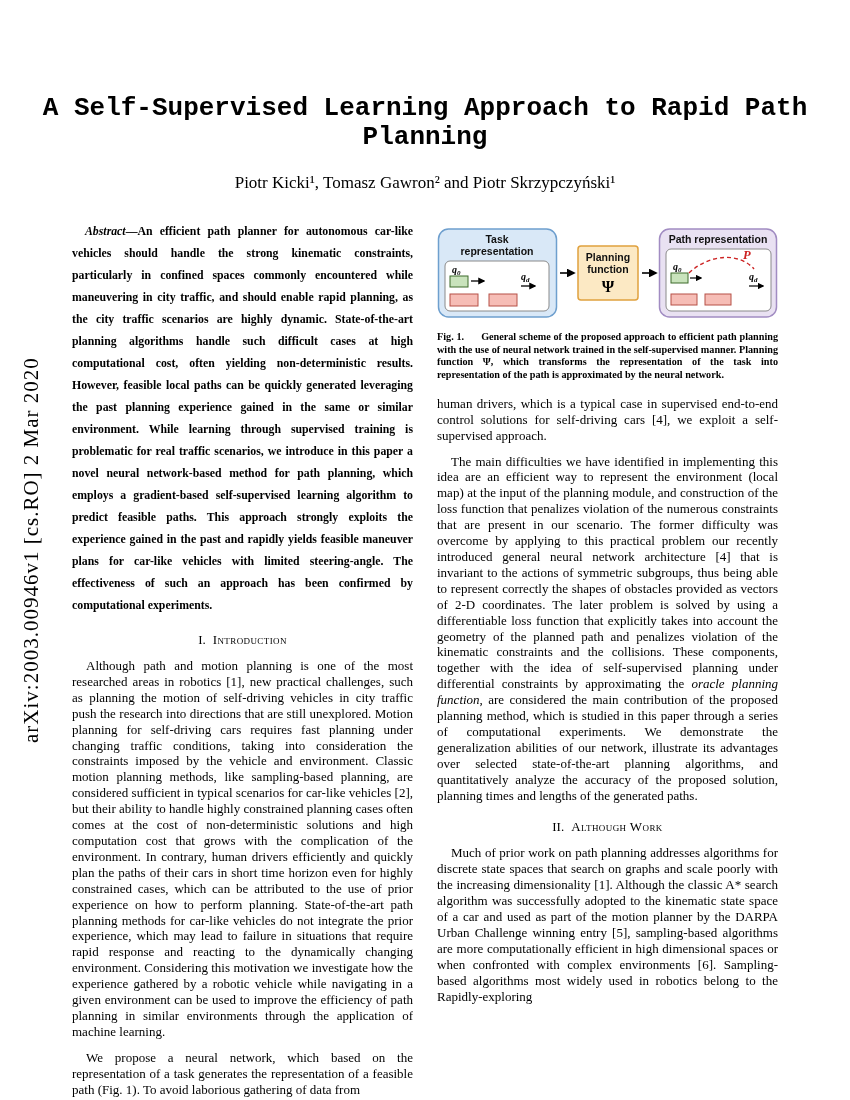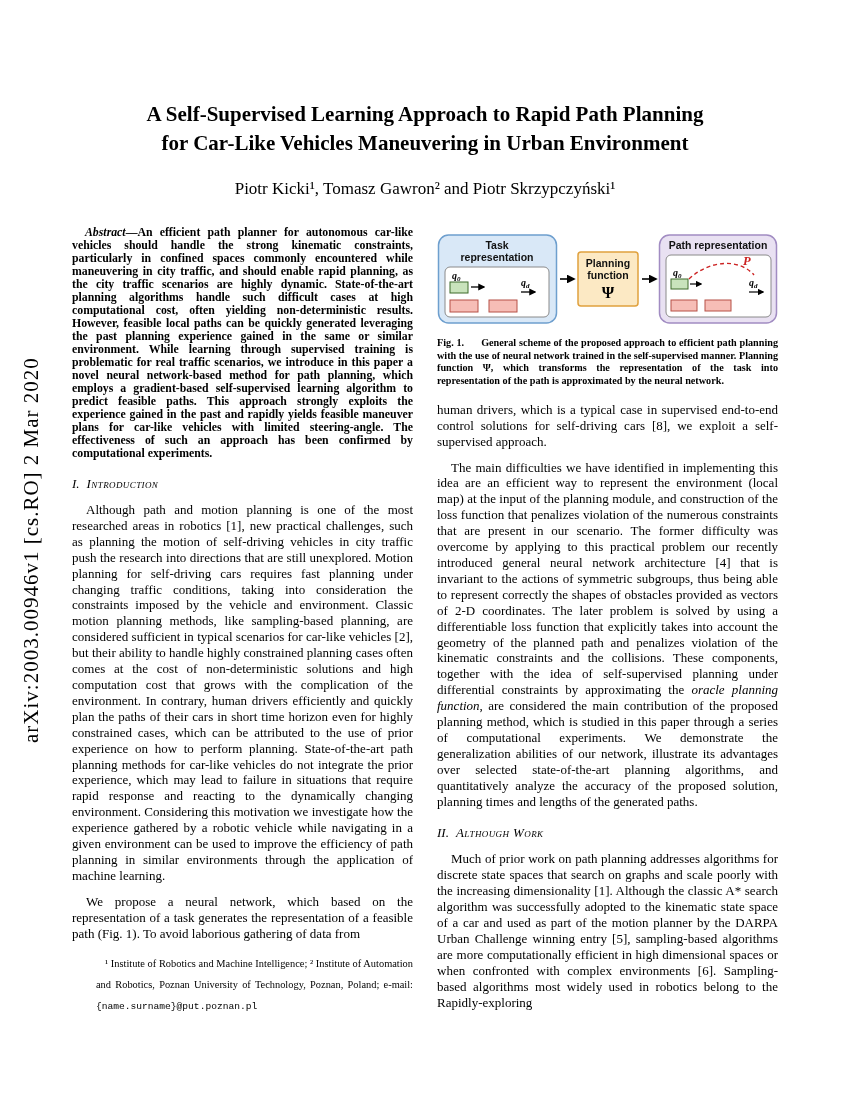--- a/index.html
+++ b/index.html
@@ -17,41 +17,40 @@
     position:absolute;
     left:14px;top:270px;height:560px;width:34px;
     writing-mode:vertical-rl;
     transform:rotate(180deg);
     display:flex;align-items:center;justify-content:center;
     font-size:21px;letter-spacing:1px;color:#000;
     white-space:nowrap;
   }
   
   .head{padding-top:94px;text-align:center;}
-  .title{font-size:21px;font-weight:bold;line-height:29px;margin:6px;}
+  .title{font-size:26px;font-weight:bold;line-height:29px;margin:0;font-family:Liberation Mono, monospace;}
   .title-line{display:block;}
   .authors{margin-top:21px;font-size:17px;}
   
   .cols{
     display:flex;gap:24px;
     padding:0 72px;margin-top:27px;
   }
   .col{width:341px;height:877px;overflow:hidden;}
   
   .abstract{
-    font-weight:bold;font-size:11.8px;line-height:13px;
+    font-weight:bold;font-size:11.8px;line-height:22px;
     text-align:justify;text-indent:13px;margin:0;
     hyphens:auto;
   }
   .abs-label{font-style:italic;}
   
   .sec-head{
-    font-weight:normal;font-size:13px;
+    text-align:center;font-weight:normal;font-size:13px;
     margin:16px 0 10px 0;
-    font-style:italic;
   }
   .sec-num{margin-right:7px;}
   .sc{font-variant:small-caps;letter-spacing:0.4px;}
   
   .body-p{
     font-size:13px;line-height:15.9px;text-align:justify;
     margin:0;hyphens:auto;
   }
   .body-p + .body-p{margin-top:10px;}
   .indent{text-indent:14px;}
@@ -80,21 +79,20 @@
 </head>
 <body>
 
 <div class="page">
 
   <div class="arxiv-strip">arXiv:2003.00946v1  [cs.RO]  2 Mar 2020</div>
 
   <header class="head">
     <h1 class="title">
       <span class="title-line">A Self-Supervised Learning Approach to Rapid Path Planning</span>
-      <span class="title-line">for Car-Like Vehicles Maneuvering in Urban Environment</span>
     </h1>
     <div class="authors">Piotr Kicki¹, Tomasz Gawron² and Piotr Skrzypczyński¹</div>
   </header>
 
   <div class="cols">
 
     <div class="col">
       <p class="abstract"><span class="abs-label">Abstract</span><span>—An efficient path planner for autonomous car-like vehicles should handle the strong kinematic constraints, particularly in confined spaces commonly encountered while maneuvering in city traffic, and should enable rapid planning, as the city traffic scenarios are highly dynamic. State-of-the-art planning algorithms handle such difficult cases at high computational cost, often yielding non-deterministic results. However, feasible local paths can be quickly generated leveraging the past planning experience gained in the same or similar environment. While learning through supervised training is problematic for real traffic scenarios, we introduce in this paper a novel neural network-based method for path planning, which employs a gradient-based self-supervised learning algorithm to predict feasible paths. This approach strongly exploits the experience gained in the past and rapidly yields feasible maneuver plans for car-like vehicles with limited steering-angle. The effectiveness of such an approach has been confirmed by computational experiments.</span></p>
 
       <h2 class="sec-head"><span class="sec-num">I.</span><span class="sc">Introduction</span></h2>
@@ -152,21 +150,21 @@
             <text x="312" y="60" class="fig-math"><tspan>q</tspan><tspan class="fig-sub" dy="2">d</tspan></text>
             <line x1="312" y1="66" x2="326" y2="66" stroke="#000" stroke-width="1.2" marker-end="url(#arr)"></line>
             <rect x="234" y="74" width="26" height="11" fill="#f6bdb6" stroke="#b65047" stroke-width="1"></rect>
             <rect x="268" y="74" width="26" height="11" fill="#f6bdb6" stroke="#b65047" stroke-width="1"></rect>
           </g>
         </svg>
 
         <figcaption class="caption"><span class="cap-label">Fig. 1.</span><span>General scheme of the proposed approach to efficient path planning with the use of neural network trained in the self-supervised manner. Planning function Ψ, which transforms the representation of the task into representation of the path is approximated by the neural network.</span></figcaption>
       </figure>
 
-      <p class="body-p" style="margin-top:14px;">human drivers, which is a typical case in supervised end-to-end control solutions for self-driving cars [8], we exploit a self-supervised approach.</p>
+      <p class="body-p" style="margin-top:14px;">human drivers, which is a typical case in supervised end-to-end control solutions for self-driving cars [4], we exploit a self-supervised approach.</p>
 
       <p class="body-p indent"><span>The main difficulties we have identified in implementing this idea are an efficient way to represent the environment (local map) at the input of the planning module, and construction of the loss function that penalizes violation of the numerous constraints that are present in our scenario. The former difficulty was overcome by applying to this practical problem our recently introduced general neural network architecture [4] that is invariant to the actions of symmetric subgroups, thus being able to represent correctly the shapes of obstacles provided as vectors of 2-D coordinates. The later problem is solved by using a differentiable loss function that explicitly takes into account the geometry of the planned path and penalizes violation of the kinematic constraints and the collisions. These components, together with the idea of self-supervised planning under differential constraints by approximating the </span><em>oracle planning function</em><span>, are considered the main contribution of the proposed planning method, which is studied in this paper through a series of computational experiments. We demonstrate the generalization abilities of our network, illustrate its advantages over selected state-of-the-art planning algorithms, and quantitatively analyze the accuracy of the proposed solution, planning times and lengths of the generated paths.</span></p>
 
       <h2 class="sec-head"><span class="sec-num">II.</span><span class="sc">Although Work</span></h2>
 
       <p class="body-p indent">Much of prior work on path planning addresses algorithms for discrete state spaces that search on graphs and scale poorly with the increasing dimensionality [1]. Although the classic A* search algorithm was successfully adopted to the kinematic state space of a car and used as part of the motion planner by the DARPA Urban Challenge winning entry [5], sampling-based algorithms are more computationally efficient in high dimensional spaces or when confronted with complex environments [6]. Sampling-based algorithms most widely used in robotics belong to the Rapidly-exploring</p>
     </div>
 
   </div>
 </div>

